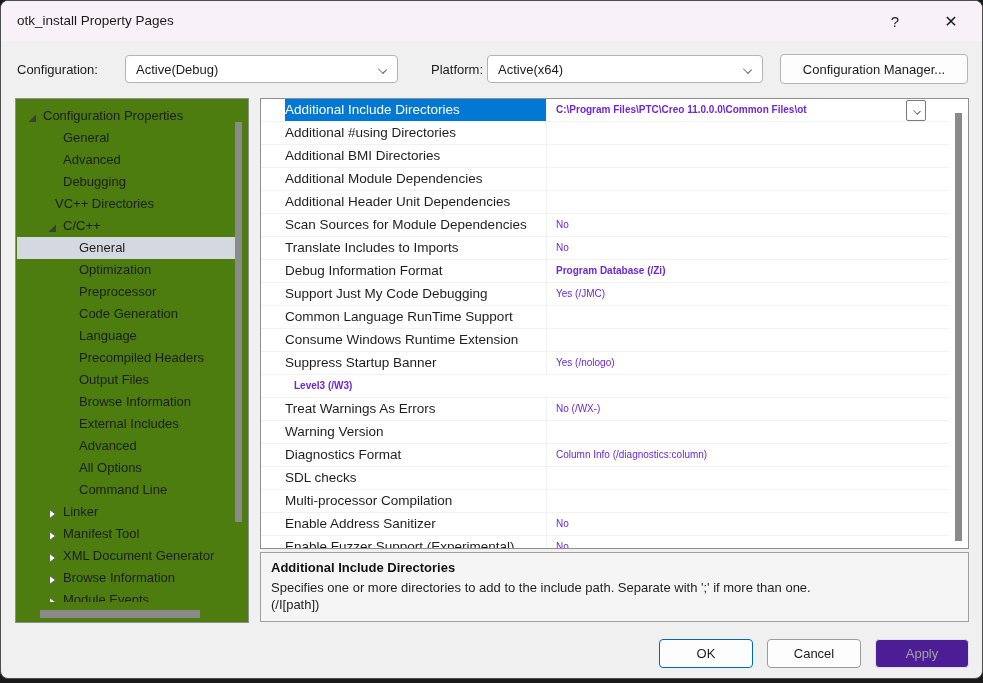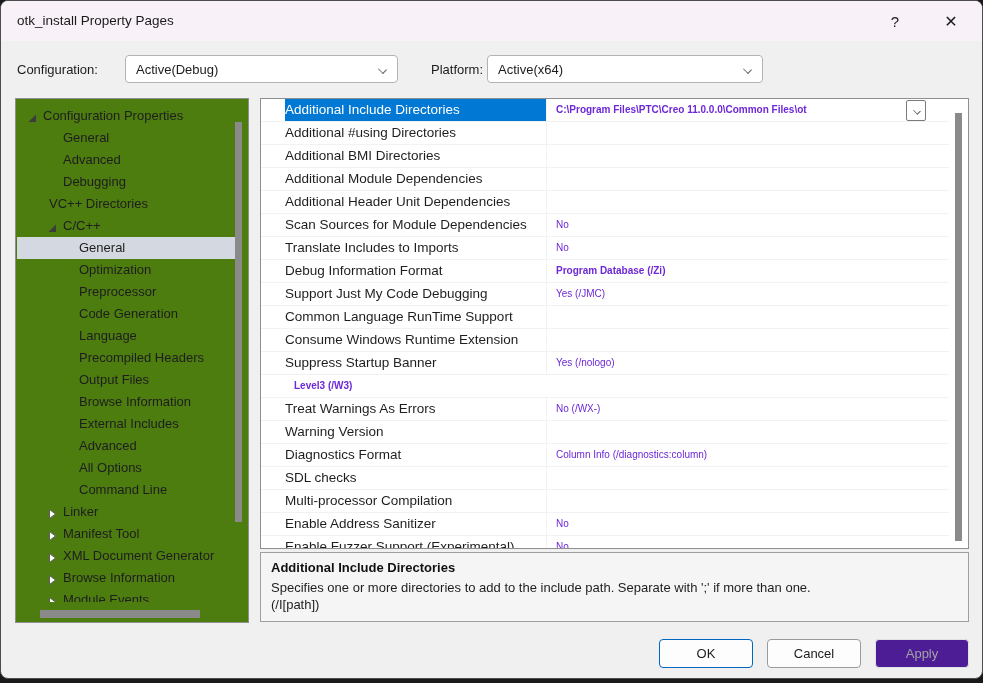--- a/index.html
+++ b/index.html
@@ -84,40 +84,41 @@
     <span>Active(Debug)</span>
     <span class="chev"></span>
   </div>
 
   <div class="lbl" style="left:430px; top:61px;">Platform:</div>
   <div class="combo" style="left:486px; top:54px; width:276px;">
     <span>Active(x64)</span>
     <span class="chev"></span>
   </div>
 
+  <div class="btn" style="left:779px; top:53px; width:188px; height:30px;">Configuration Manager...</div>
 
   <div class="tree-panel">
     <div class="tree-items" id="tree-items">
         <div class="tree-row">
           <span class="tree-expander" style="left: 10px;"><svg width="10" height="10" viewBox="0 0 10 10">
               <polygon points="9,1.5 9,9 1.5,9" fill="#3c3c3c"></polygon>
             </svg></span>
           <span class="tree-label" style="left: 26px;">Configuration Properties</span>
         </div>
         <div class="tree-row">
           <span class="tree-label" style="left: 46px;">General</span>
         </div>
         <div class="tree-row">
           <span class="tree-label" style="left: 46px;">Advanced</span>
         </div>
         <div class="tree-row">
           <span class="tree-label" style="left: 46px;">Debugging</span>
         </div>
         <div class="tree-row">
-          <span class="tree-label" style="left: 32px; text-align: right;">VC++ Directories</span>
+          <span class="tree-label" style="left: 38px; text-align: right;">VC++ Directories</span>
         </div>
         <div class="tree-row">
           <span class="tree-expander" style="left: 30px;"><svg width="10" height="10" viewBox="0 0 10 10">
               <polygon points="9,1.5 9,9 1.5,9" fill="#3c3c3c"></polygon>
             </svg></span>
           <span class="tree-label" style="left: 46px;">C/C++</span>
         </div>
         <div class="tree-row sel">
           <span class="tree-label" style="left: 62px;">General</span>
         </div>

